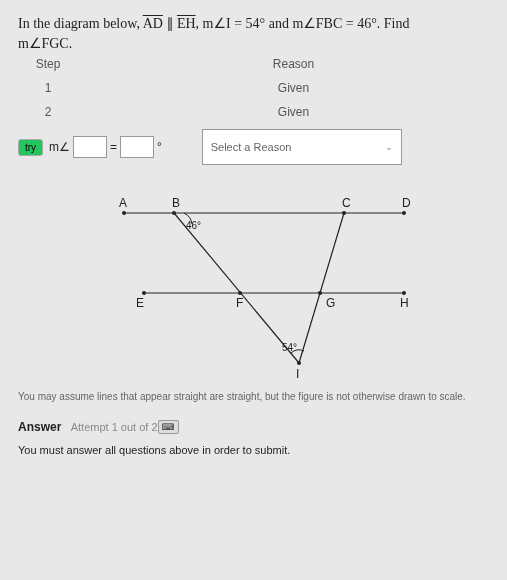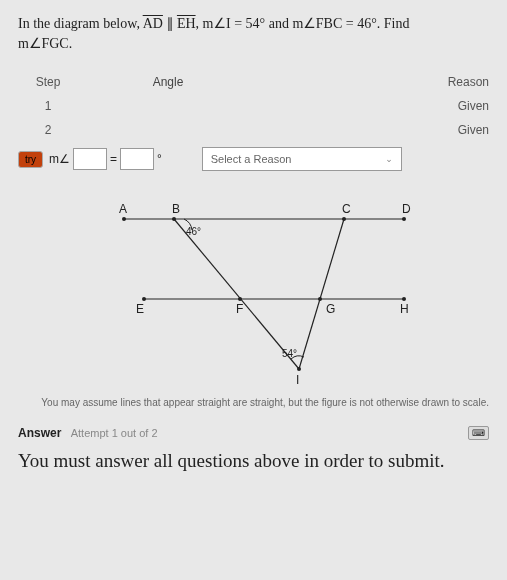--- a/index.html
+++ b/index.html
@@ -1,50 +1,49 @@
 <!DOCTYPE html>
 <html><head>
 <meta charset="utf-8">
 <style>
 *{box-sizing:border-box;margin:0;padding:0}
 body{font-family:Georgia,serif;background:#e8e8e8;width:507px;height:580px;padding:14px 18px;font-size:13px;color:#222}
-.problem{font-size:14px;margin-bottom:18px;line-height:1.4}
+.problem{font-size:14px;line-height:1.4}
 .ov{text-decoration:overline}
 .table{margin-bottom:12px;font-family:Arial,sans-serif;font-size:12px}
 .trow{display:flex;align-items:center;min-height:22px;margin-bottom:2px}
 .c-step{width:60px;text-align:center;color:#555}
 .c-angle{width:180px;text-align:center;color:#444}
-.c-reason{flex:1;text-align:right;padding-left:20px;color:#555}
+.c-reason{flex:1;text-align:center;padding-left:20px;color:#555}
 .hdr{font-weight:normal;color:#666}
 .tryrow{display:flex;align-items:center;margin-top:6px}
-.trybtn{border:1px solid #aaa;border-radius:3px;padding:2px 6px;font-size:10px;background:#c2410c;margin-right:6px;cursor:pointer}
+.trybtn{border:1px solid #aaa;border-radius:3px;padding:2px 6px;font-size:10px;background:#22c55e;margin-right:6px;cursor:pointer}
 .anglein{display:flex;align-items:center}
 .box{width:34px;height:22px;border:1px solid #999;background:#fff;margin:0 3px;font-size:12px;text-align:center}
-.sel{border:1px solid #999;background:#fff;padding:4px 8px;font-size:11px;color:#666;width:200px;height:24px;display:flex;align-items:center;justify-content:space-between;margin-left:40px;cursor:pointer}
+.sel{border:1px solid #999;background:#fff;padding:4px 8px;font-size:11px;color:#666;width:200px;height:36px;display:flex;align-items:center;justify-content:space-between;margin-left:40px;cursor:pointer}
 .chev{font-size:9px;color:#888}
 .diagram{margin:18px auto 8px;display:block}
-.note{font-size:10px;color:#666;text-align:right;margin:8px 0 18px;font-family:Arial,sans-serif}
-.ans{font-size:12px;font-family:Arial,sans-serif;margin-bottom:10px;display:flex;align-items:center;justify-content:space-between}
+.note{font-size:10px;color:#666;text-align:left;margin:8px 0 18px;font-family:Arial,sans-serif}
+.ans{font-size:12px;font-family:Arial,sans-serif;margin-bottom:10px;display:flex;align-items:center;}
 .ans b{font-weight:bold;margin-right:6px}
 .att{color:#888;font-size:11px}
 .kbd{border:1px solid #999;border-radius:2px;padding:1px 3px;font-size:9px;background:#ddd}
-.submit{font-size:19px;font-family:Liberation Serif, serif}
+.submit{font-size:11px;font-family:Liberation Sans, sans-serif}
 </style>
 </head>
 <body>
 
 <div class="problem">
   <span>In the diagram below, </span><span class="ov">AD</span><span> ∥ </span><span class="ov">EH</span><span>, m∠I = 54° and m∠FBC = 46°. Find</span><br>
   <span>m∠FGC.</span>
 </div>
 
 <div class="table">
   <div class="trow hdr">
     <div class="c-step">Step</div>
-    <div class="c-angle">Angle</div>
     <div class="c-reason">Reason</div>
   </div>
   <div class="trow">
     <div class="c-step">1</div>
     <div class="c-reason">Given</div>
   </div>
   <div class="trow">
     <div class="c-step">2</div>
     <div class="c-reason">Given</div>
   </div>

